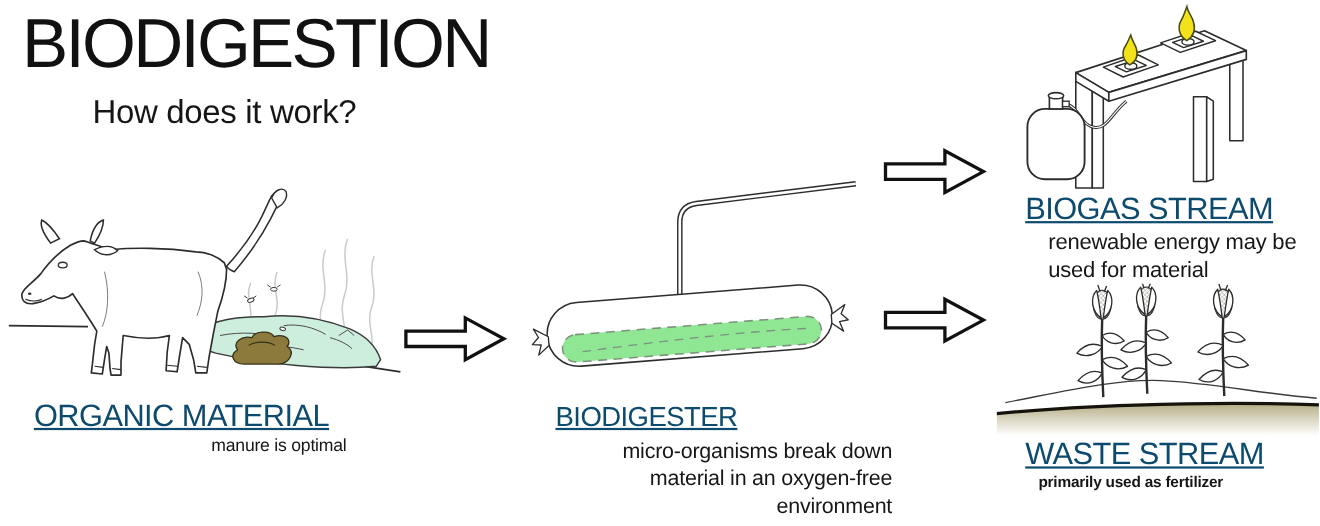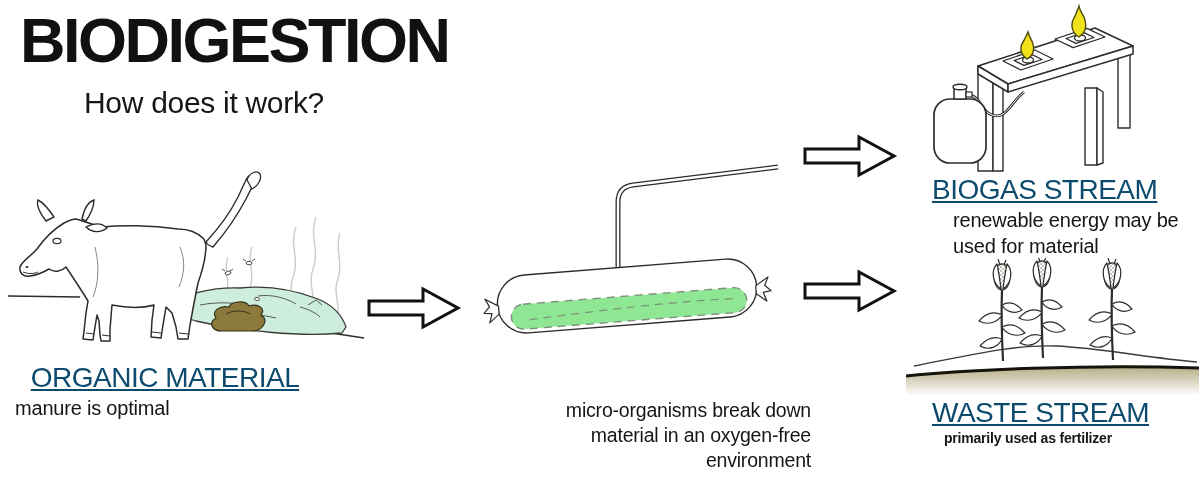--- a/index.html
+++ b/index.html
@@ -10,21 +10,21 @@
     height: 478px;
     background: #ffffff;
     overflow: hidden;
     font-family: "Liberation Sans", "DejaVu Sans", sans-serif;
     color: #1c1c1c;
   }
   .title {
     position: absolute;
     left: 20px; top: 4px;
     font-size: 63px;
-    font-weight: bold;
+    font-weight: normal;
     letter-spacing: -2.5px;
     color: #111;
     text-align: right;
   }
   .subtitle {
     position: absolute;
     left: 84px; top: 86px;
     font-size: 30px;
     font-weight: normal;
     letter-spacing: -0.3px;
@@ -39,21 +39,21 @@
     text-decoration: underline;
   }
   .stage-desc {
     position: absolute;
     font-size: 19.5px;
     letter-spacing: -0.2px;
     line-height: 1.28;
     color: #161616;
   }
   .org-label   { left: 15px;  top: 362px; width: 300px; text-align: center; }
-  .org-desc    { left: 15px;  top: 396px; width: 300px; text-align: left; font-size: 20px; }
+  .org-desc    { left: 15px;  top: 396px; width: 300px; text-align: right; font-size: 16px; }
   .dig-label   { left: 505px; top: 365px; font-size: 25px; }
   .dig-desc    { left: 545px; top: 398px; width: 266px; text-align: right; }
   .gas-label   { left: 932px; top: 174px; }
   .gas-desc    { left: 953px; top: 208px; width: 228px; font-size: 20px; }
   .waste-label { left: 932px; top: 397px; }
   .waste-desc  { left: 944px; top: 430px; width: 256px; font-size: 14px; white-space: nowrap; font-weight: bold; }
   svg.illu { position: absolute; display: block; }
 </style>
 </head>
 <body>
@@ -239,20 +239,21 @@
     </g>
 
     <use href="#corn-plant" x="97" y="103"></use>
     <use href="#corn-plant" x="137" y="100"></use>
     <use href="#corn-plant" x="207" y="102"></use>
   </svg>
 
   <div class="stage-label org-label">ORGANIC MATERIAL</div>
   <div class="stage-desc org-desc">manure is optimal</div>
 
+  <div class="stage-label dig-label">BIODIGESTER</div>
   <div class="stage-desc dig-desc">micro-organisms break down material in an oxygen-free environment</div>
 
   <div class="stage-label gas-label">BIOGAS STREAM</div>
   <div class="stage-desc gas-desc">renewable energy may be used for material</div>
 
   <div class="stage-label waste-label">WASTE STREAM</div>
   <div class="stage-desc waste-desc">primarily used as fertilizer</div>
 
 </div>
 

